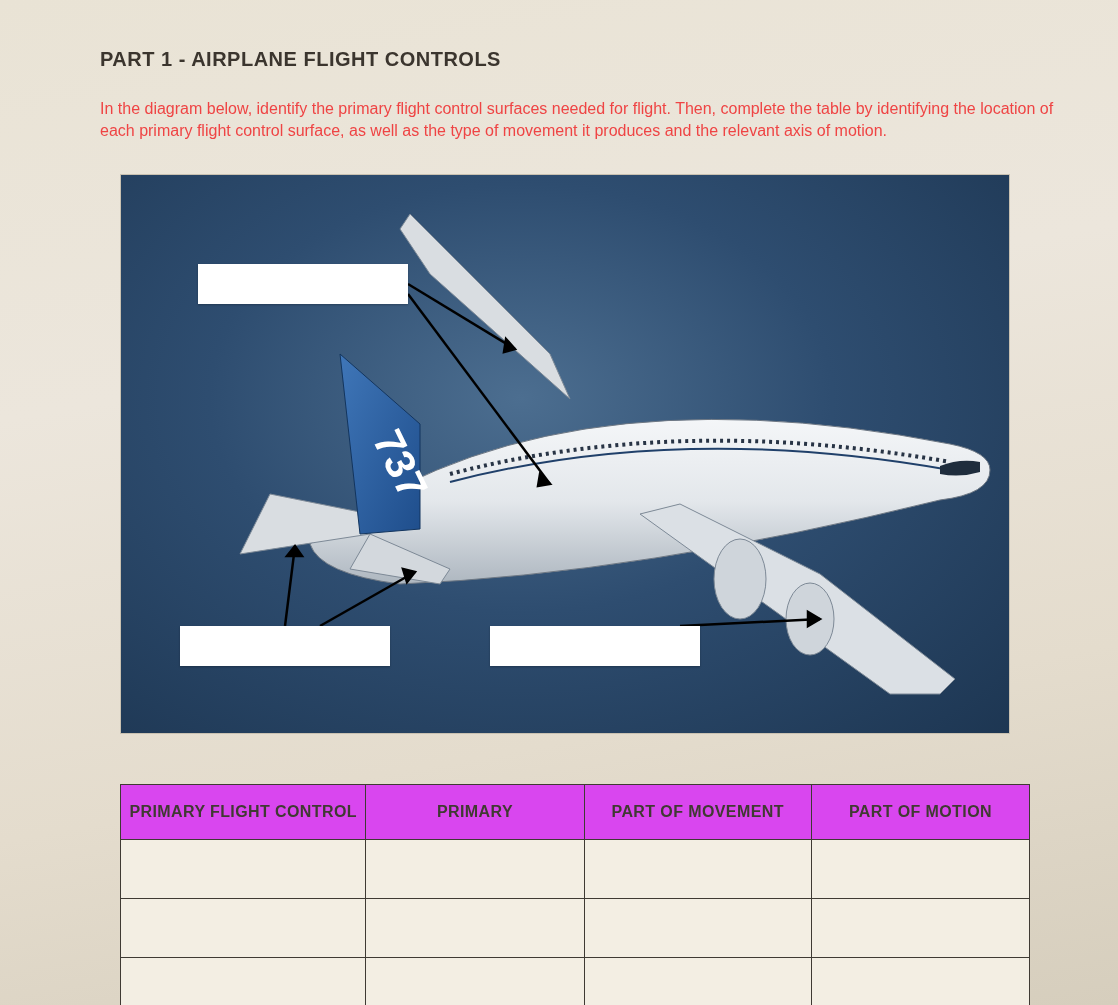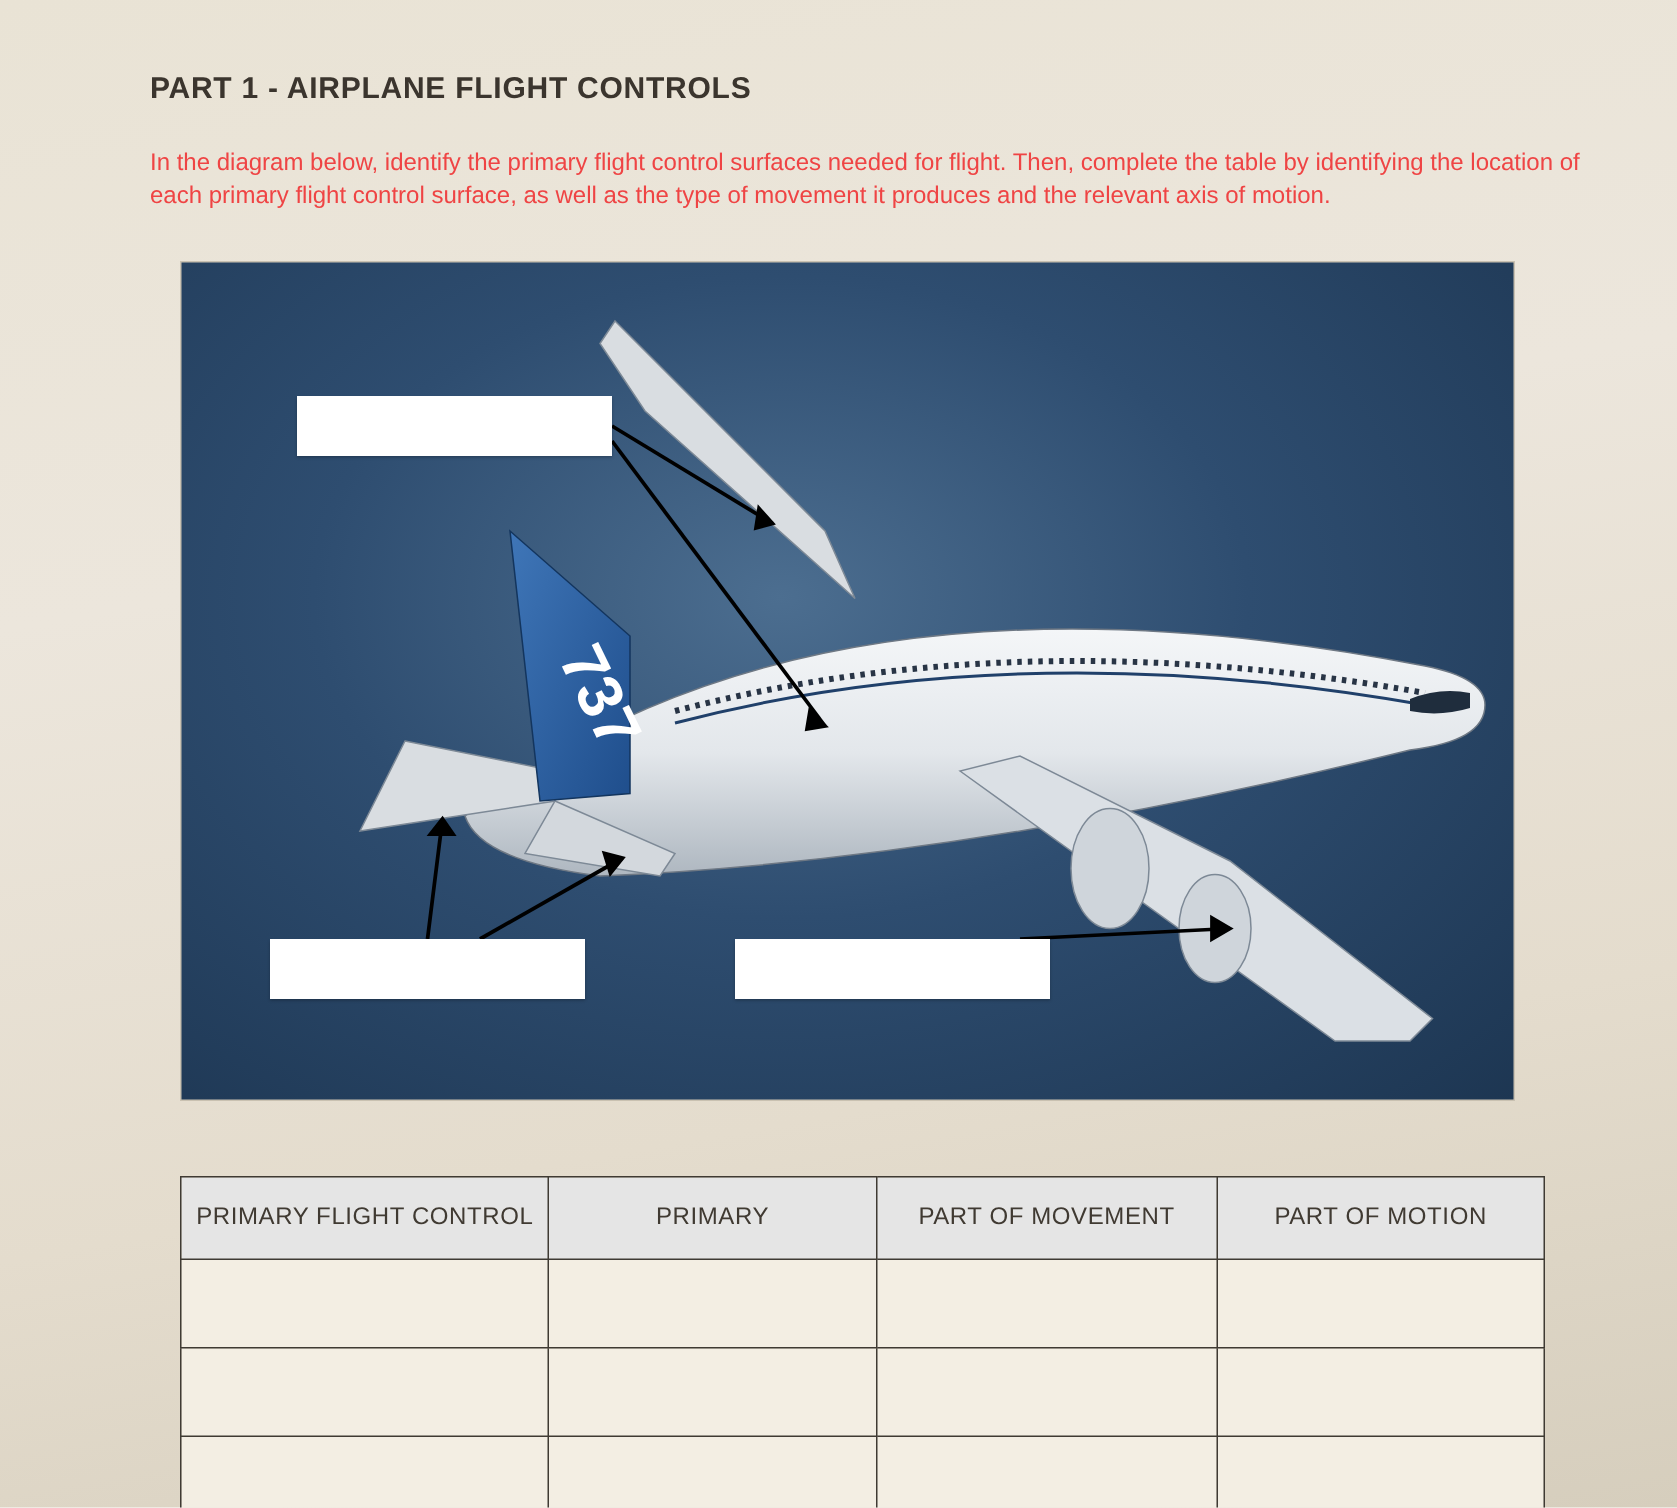--- a/index.html
+++ b/index.html
@@ -37,22 +37,22 @@
 .lbl3{left:370px;top:452px;width:210px}
 .tbl{
   position:absolute;left:60px;top:760px;width:910px;
   border-collapse:collapse;
 }
 .tbl th,.tbl td{
   border:1.5px solid #3f3a33;
   padding:0;
 }
 .tbl th{
-  background:#e5e5e5;
-  font-weight:400;font-size:16px;letter-spacing:.4px;color:#403a32;
+  background:#d946ef;
+  font-weight:700;font-size:16px;letter-spacing:.4px;color:#403a32;
   height:54px;line-height:1.15;
 }
 .tbl td{
   background:#f3eee3;
   height:58px;
 }
 .tbl th.col1{width:27%}
 .tbl th.col2{width:24%}
 .tbl th.col3{width:25%}
 .tbl th.col4{width:24%}

